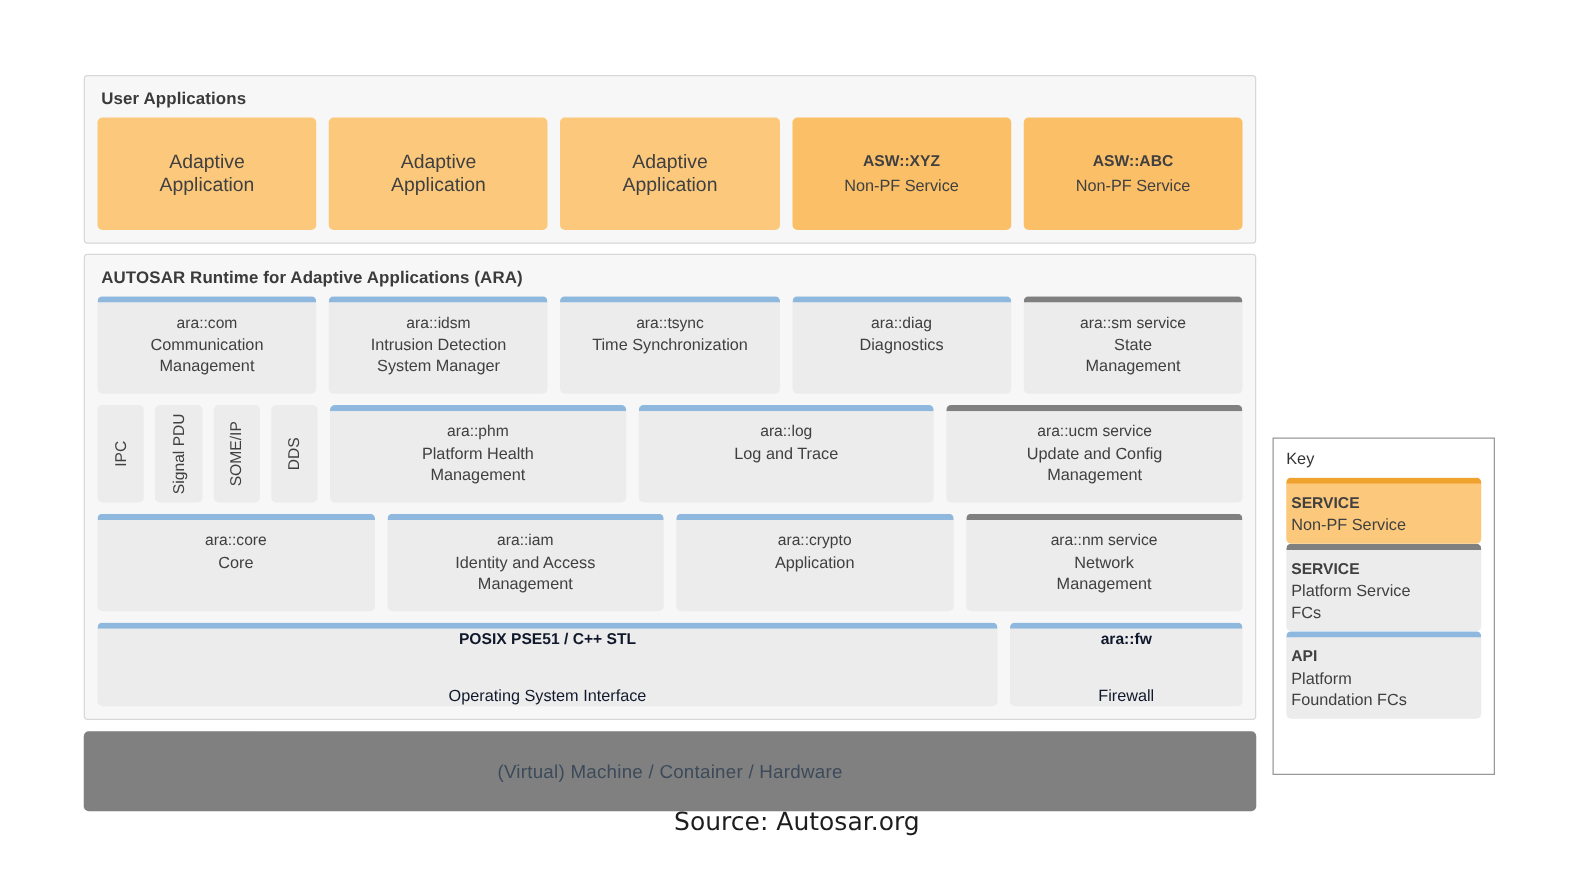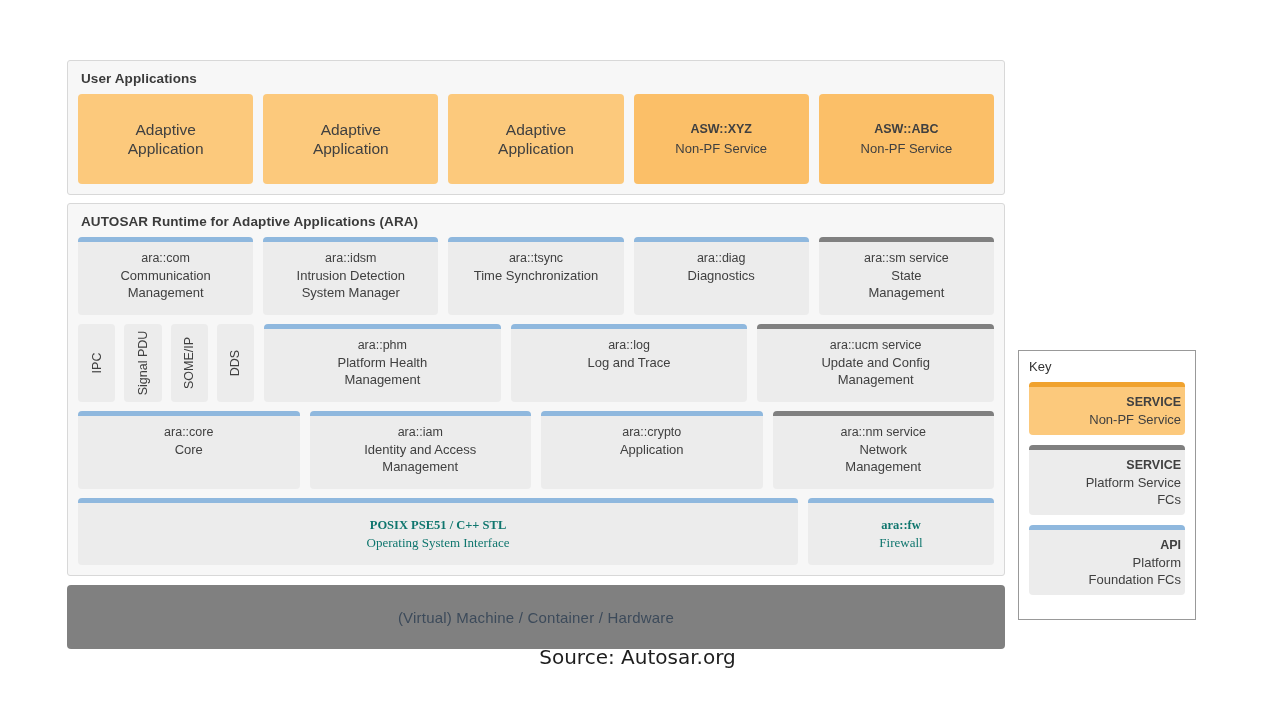--- a/index.html
+++ b/index.html
@@ -148,24 +148,23 @@
   }
   .os-box {
     flex: 1 1 auto;
     background: #ececec;
     border-radius: 4px;
     border-top: 5px solid #8fb8de;
     height: 62px;
     display: flex;
     flex-direction: column;
     align-items: center;
-    justify-content: center;
+    justify-content: space-between;
     text-align: center;
-    color: #0f766e;
-    font-family: Liberation Serif, serif;
+    color: #0f172a;
   }
   .os-box .name { font-weight: bold; font-size: 12.5px; line-height: 17px;}
   .os-box .desc { font-size: 13px; line-height: 17px;}
   .fw-box {
     flex: 0 0 186px;
   }
 
   
   #hardware-bar {
     margin-top: 9px;
@@ -194,23 +193,22 @@
   }
   #key-panel .key-title {
     font-size: 13px;
     color: #333;
     margin-bottom: 8px;
   }
   .key-item {
     border-radius: 4px;
     background: #ececec;
     border-top: 5px solid #8fb8de;
-    text-align: right;
+    text-align: left;
     padding: 7px 4px;
-    margin-bottom: 10px;
     color: #404040;
   }
   .key-item.orange {
     background: #fcc97c;
     border-top-color: #f0a22e;
   }
   .key-item.svc {
     border-top-color: #808080;
   }
   .key-item .name { font-weight: bold; font-size: 12.5px; line-height: 17px;}

